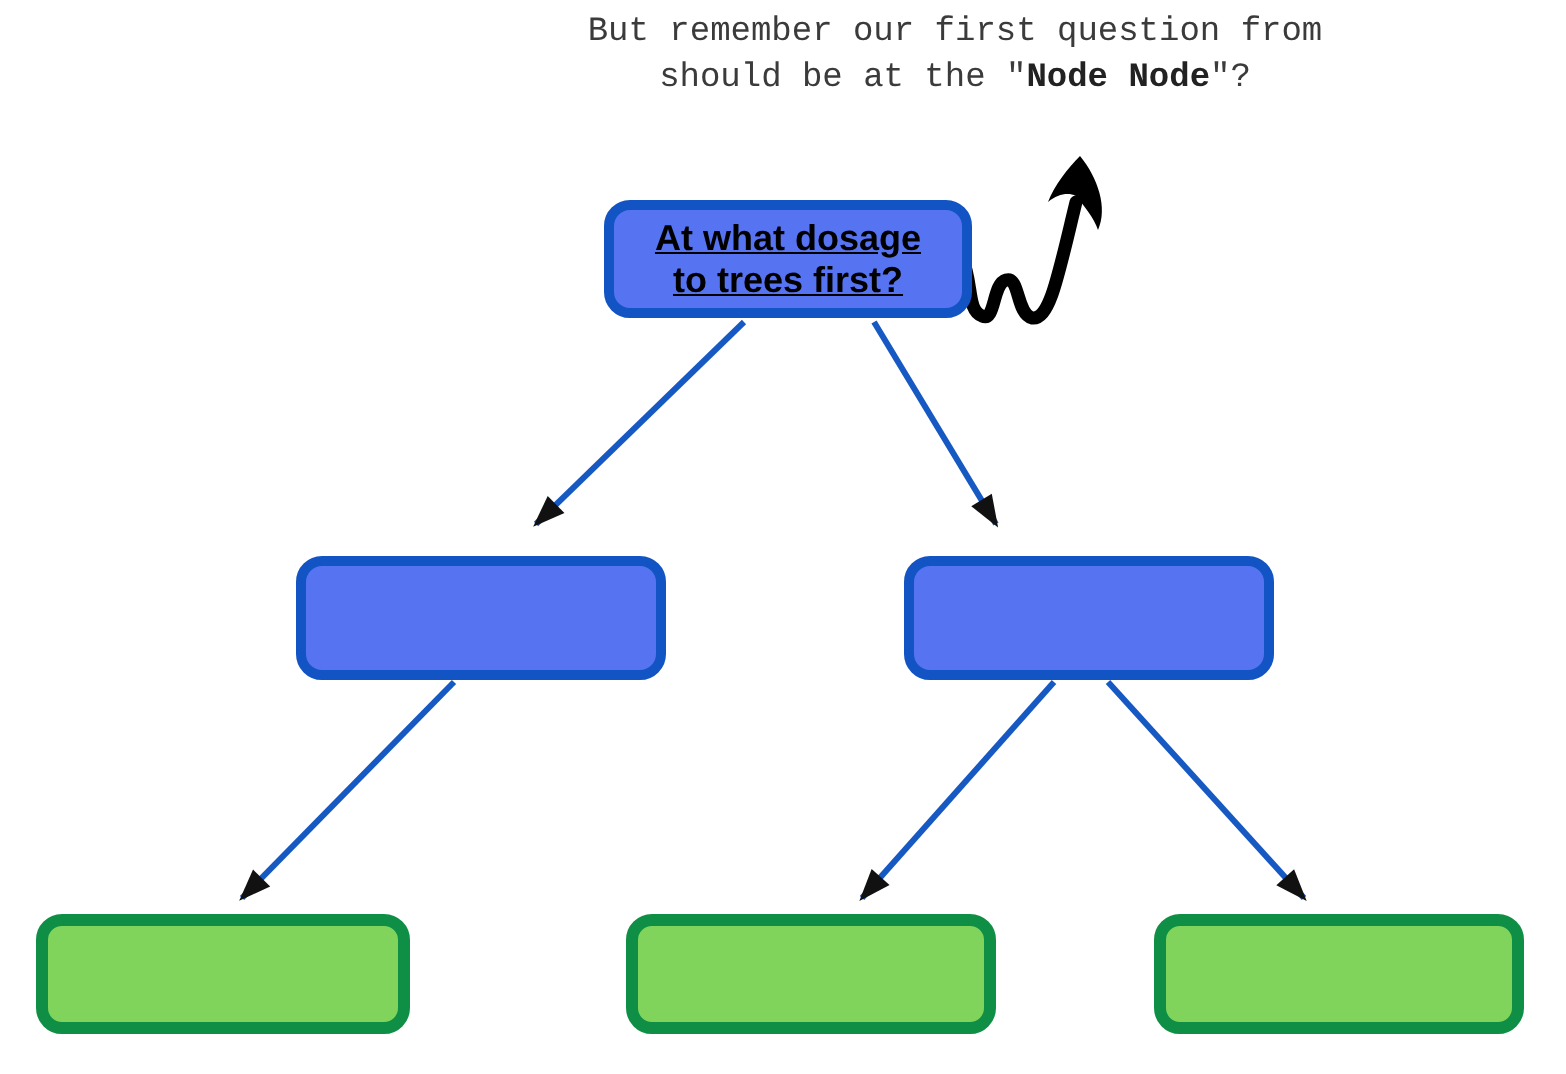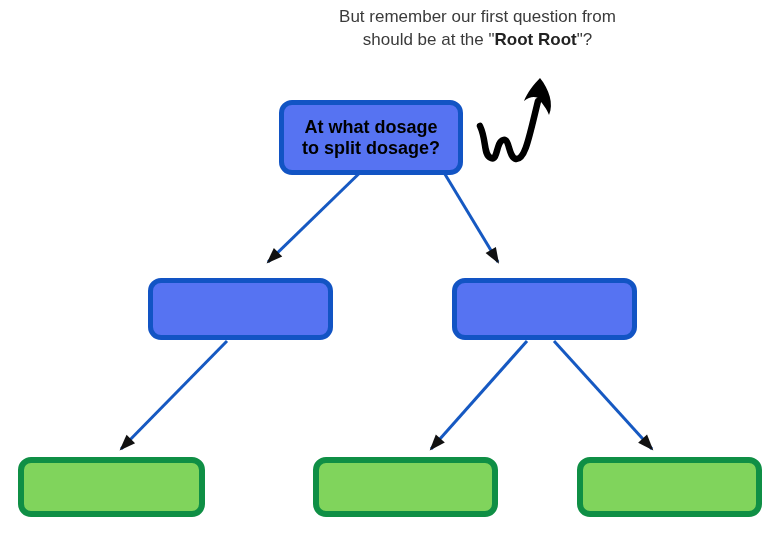--- a/index.html
+++ b/index.html
@@ -13,20 +13,21 @@
   }
   .heading {
     position: absolute;
     left: 235px;
     top: 5px;
     width: 485px;
     text-align: center;
     font-size: 17px;
     line-height: 23.4px;
     color: #3b3b3b;
+    font-family: Liberation Mono, monospace;
   }
   .heading b { font-weight: bold; color: #222222; }
   .arrow-layer {
     position: absolute;
     left: 0; top: 0;
     width: 783px; height: 537px;
   }
   .node {
     position: absolute;
     box-sizing: border-box;
@@ -45,35 +46,35 @@
     flex-direction: column;
     justify-content: center;
     align-items: center;
     height: 100%;
     font-weight: bold;
     font-size: 18px;
     line-height: 21px;
     color: #000000;
     text-align: center;
   }
-  #root-node    { left: 279px; top: 100px; width: 184px; height: 75px; }
+  #root-node    { left: 302px; top: 100px; width: 184px; height: 59px; text-decoration: underline; }
   #blue-left    { left: 148px; top: 278px; width: 185px; height: 62px; }
   #blue-right   { left: 452px; top: 278px; width: 185px; height: 62px; }
   #green-left   { left: 18px;  top: 457px; width: 187px; height: 60px; }
   #green-mid    { left: 313px; top: 457px; width: 185px; height: 60px; }
   #green-right  { left: 577px; top: 457px; width: 185px; height: 60px; }
 </style>
 </head>
 <body>
 
 <div class="canvas">
 
   <div class="heading">
     <div>But remember our first question from</div>
-    <div><span>should be at the "</span><b>Root Root</b><span>"?</span></div>
+    <div><span>should be at the "</span><b>Node Node</b><span>"?</span></div>
   </div>
 
   <svg class="arrow-layer" viewBox="0 0 783 537">
     <defs>
       <marker id="arrowhead" markerWidth="20" markerHeight="16" refX="15" refY="7" orient="auto" markerUnits="userSpaceOnUse">
         <path d="M1,1 L17,7 L1,13 Z" fill="#111111"></path>
       </marker>
     </defs>
 
     <line x1="372" y1="161" x2="268" y2="262" stroke="#1659c2" stroke-width="3" marker-end="url(#arrowhead)"></line>
@@ -84,21 +85,21 @@
 
     <path d="M 480 126 C 487 141, 483 155, 491 158 C 498 161, 496 142, 503 140
              C 510 138, 508 157, 516 159 C 525 160, 529 138, 538 101" fill="none" stroke="#000000" stroke-width="6.5" stroke-linecap="round"></path>
     <path d="M 540 78 C 534 84, 527 93, 524 101 C 529 97, 534 96, 538 98
              C 542 103, 547 109, 549 115 C 554 104, 549 89, 540 78 Z" fill="#000000"></path>
   </svg>
 
   <div id="root-node" class="node blue">
     <div class="node-label">
       <div>At what dosage</div>
-      <div>to split dosage?</div>
+      <div>to trees first?</div>
     </div>
   </div>
 
   <div id="blue-left" class="node blue">
     <div class="node-label"></div>
   </div>
   <div id="blue-right" class="node blue">
     <div class="node-label"></div>
   </div>
 

